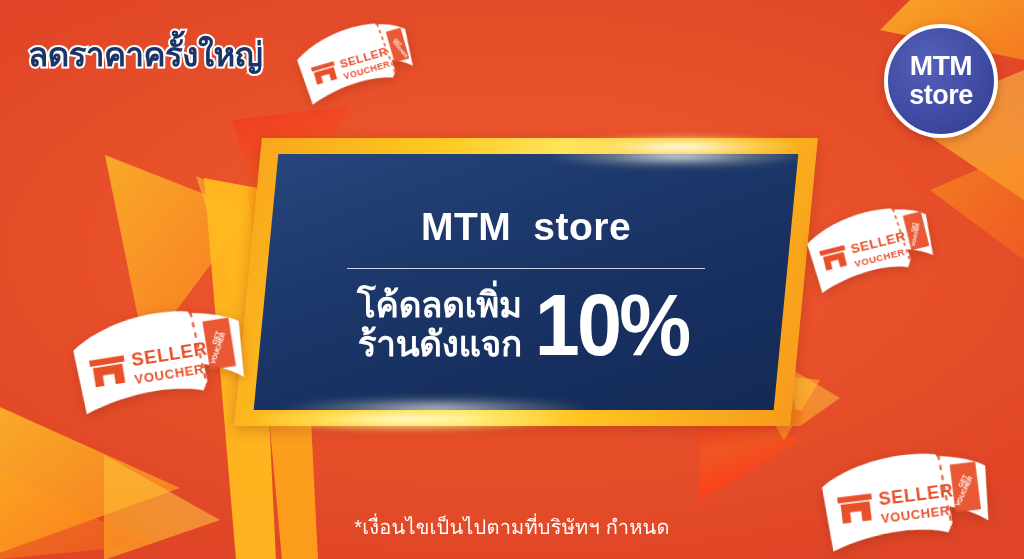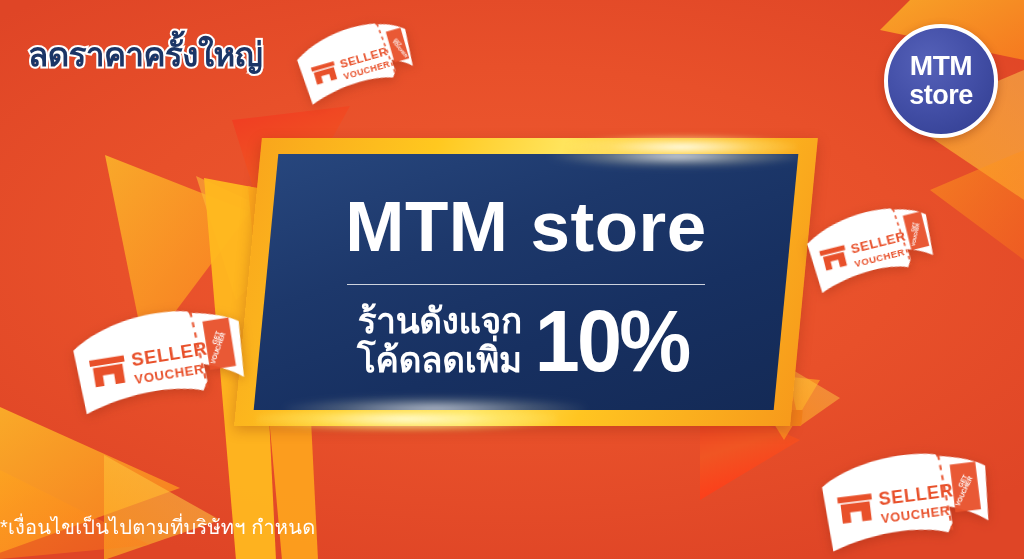--- a/index.html
+++ b/index.html
@@ -116,21 +116,21 @@
     top: 16px;
     width: 520px;
     height: 256px;
     display: flex;
     flex-direction: column;
     align-items: center;
     justify-content: center;
   }
   .brand-title {
     color: #ffffff;
-    font-size: 71px;
+    font-size: 39px;
     font-weight: bold;
     letter-spacing: 0.5px;
     line-height: 1;
     margin-top: 6px;
     white-space: nowrap;
   }
   .brand-title .sp { display: inline-block; width: 22px; }
   .divider {
     width: 358px;
     height: 1.5px;
@@ -174,20 +174,21 @@
     -webkit-text-stroke: 4px #ffffff;
     paint-order: stroke fill;
   }
 
   
   .footer-note {
     position: absolute;
     left: 0;
     right: 0;
     bottom: 16px;
+    text-align: center;
     color: #ffffff;
     font-size: 20px;
     letter-spacing: 0.2px;
   }
 
   
   .logo-badge {
     position: absolute;
     left: 884px;
     top: 24px;
@@ -283,22 +284,22 @@
     </div>
     <div class="navy-panel">
       <div class="navy-sheen-top"></div>
       <div class="navy-sheen-bottom"></div>
     </div>
     <div class="panel-content">
       <div class="brand-title"><span>MTM</span><span class="sp"></span><span>store</span></div>
       <div class="divider"></div>
       <div class="offer-row">
         <div class="offer-thai">
+          <span>โค้ดลดเพิ่ม</span>
           <span>ร้านดังแจก</span>
-          <span>โค้ดลดเพิ่ม</span>
         </div>
         <div class="offer-pct">10%</div>
       </div>
     </div>
   </div>
 
   <div class="footer-note">*เงื่อนไขเป็นไปตามที่บริษัทฯ กำหนด</div>
 
   <div class="logo-badge">
     <div class="logo-line1">MTM</div>

